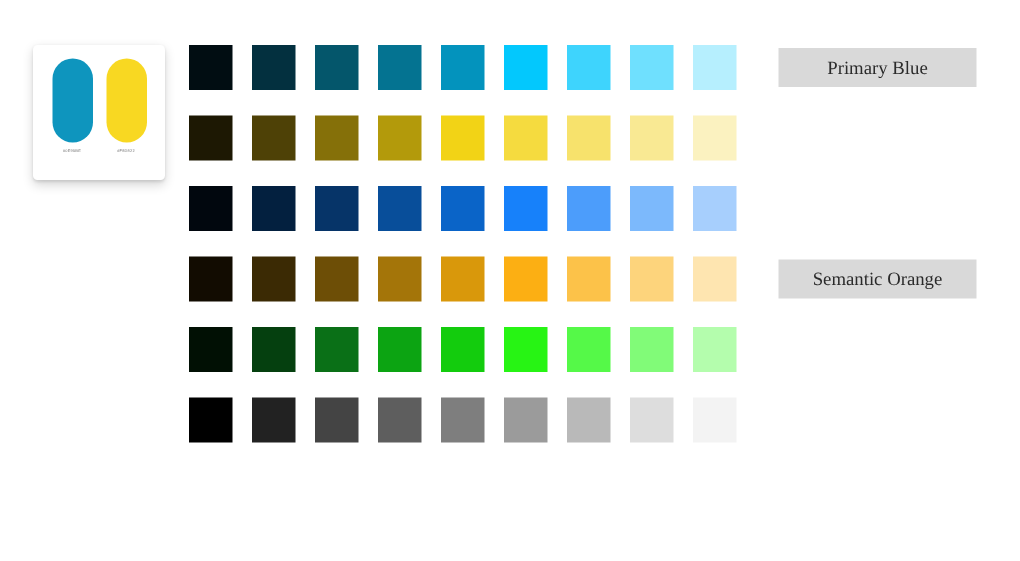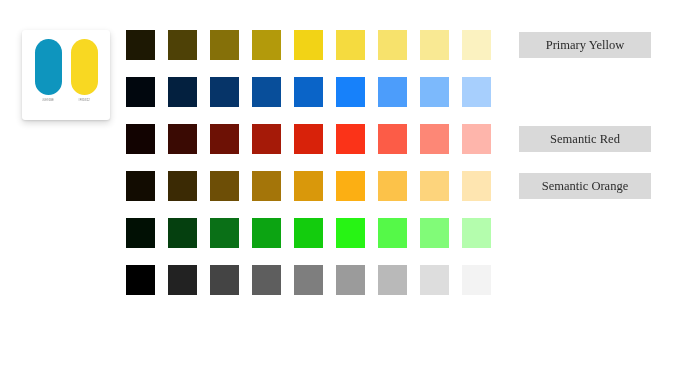--- a/index.html
+++ b/index.html
@@ -113,53 +113,52 @@
       </div>
       <div class="pill-wrap">
         <div class="pill" style="background: rgb(248, 216, 34);"></div>
         <div class="pill-code">#F8D822</div>
       </div>
     </div>
   </div>
 
   <div id="grid">
       <div class="swatch-row">
+        <div class="swatch" style="background: rgb(1, 13, 18);"></div>
+        <div class="swatch" style="background: rgb(3, 48, 63);"></div>
+        <div class="swatch" style="background: rgb(4, 86, 107);"></div>
+        <div class="swatch" style="background: rgb(4, 115, 145);"></div>
+        <div class="swatch" style="background: rgb(3, 147, 189);"></div>
+        <div class="swatch" style="background: rgb(3, 200, 253);"></div>
+        <div class="swatch" style="background: rgb(62, 212, 253);"></div>
+        <div class="swatch" style="background: rgb(111, 224, 254);"></div>
+        <div class="swatch" style="background: rgb(182, 239, 254);"></div>
+        <div class="row-label">Primary Blue</div>
+      </div>
+      <div class="swatch-row">
         <div class="swatch" style="background: rgb(29, 24, 3);"></div>
         <div class="swatch" style="background: rgb(78, 65, 6);"></div>
         <div class="swatch" style="background: rgb(133, 112, 9);"></div>
         <div class="swatch" style="background: rgb(179, 154, 11);"></div>
         <div class="swatch" style="background: rgb(242, 211, 22);"></div>
         <div class="swatch" style="background: rgb(245, 219, 63);"></div>
         <div class="swatch" style="background: rgb(247, 226, 108);"></div>
         <div class="swatch" style="background: rgb(249, 233, 147);"></div>
         <div class="swatch" style="background: rgb(251, 242, 192);"></div>
-        <div class="row-label">Primary Yellow</div>
       </div>
       <div class="swatch-row">
         <div class="swatch" style="background: rgb(1, 7, 14);"></div>
         <div class="swatch" style="background: rgb(3, 32, 63);"></div>
         <div class="swatch" style="background: rgb(6, 52, 104);"></div>
         <div class="swatch" style="background: rgb(8, 78, 154);"></div>
         <div class="swatch" style="background: rgb(10, 100, 200);"></div>
         <div class="swatch" style="background: rgb(23, 129, 250);"></div>
         <div class="swatch" style="background: rgb(76, 157, 251);"></div>
         <div class="swatch" style="background: rgb(124, 185, 252);"></div>
         <div class="swatch" style="background: rgb(167, 207, 253);"></div>
-      </div>
-      <div class="swatch-row">
-        <div class="swatch" style="background: rgb(18, 3, 1);"></div>
-        <div class="swatch" style="background: rgb(58, 10, 3);"></div>
-        <div class="swatch" style="background: rgb(109, 17, 5);"></div>
-        <div class="swatch" style="background: rgb(165, 26, 8);"></div>
-        <div class="swatch" style="background: rgb(216, 34, 10);"></div>
-        <div class="swatch" style="background: rgb(251, 51, 24);"></div>
-        <div class="swatch" style="background: rgb(252, 92, 71);"></div>
-        <div class="swatch" style="background: rgb(253, 135, 118);"></div>
-        <div class="swatch" style="background: rgb(254, 181, 171);"></div>
-        <div class="row-label">Semantic Red</div>
       </div>
       <div class="swatch-row">
         <div class="swatch" style="background: rgb(18, 12, 1);"></div>
         <div class="swatch" style="background: rgb(59, 42, 4);"></div>
         <div class="swatch" style="background: rgb(109, 78, 6);"></div>
         <div class="swatch" style="background: rgb(164, 117, 9);"></div>
         <div class="swatch" style="background: rgb(217, 152, 11);"></div>
         <div class="swatch" style="background: rgb(252, 175, 19);"></div>
         <div class="swatch" style="background: rgb(252, 194, 73);"></div>
         <div class="swatch" style="background: rgb(253, 212, 124);"></div>

